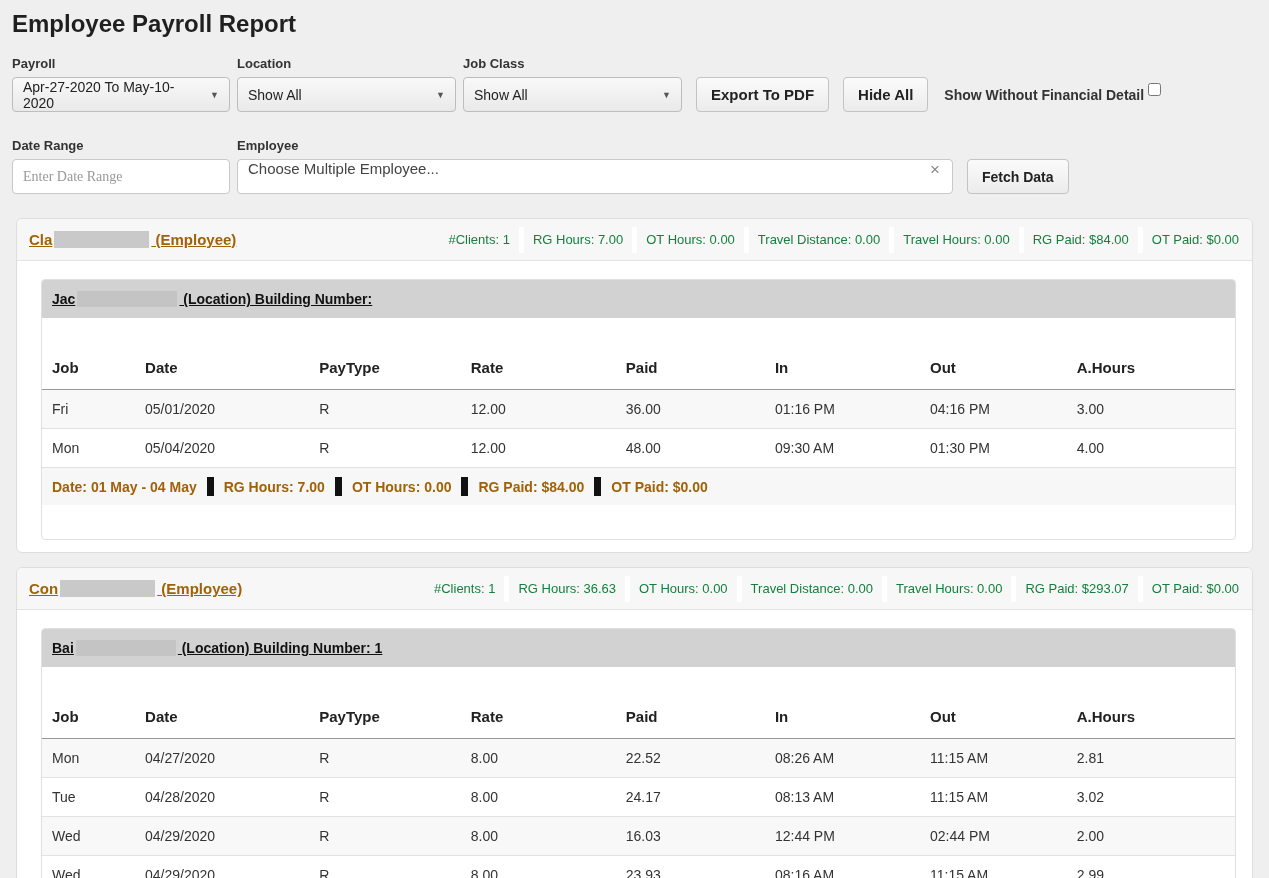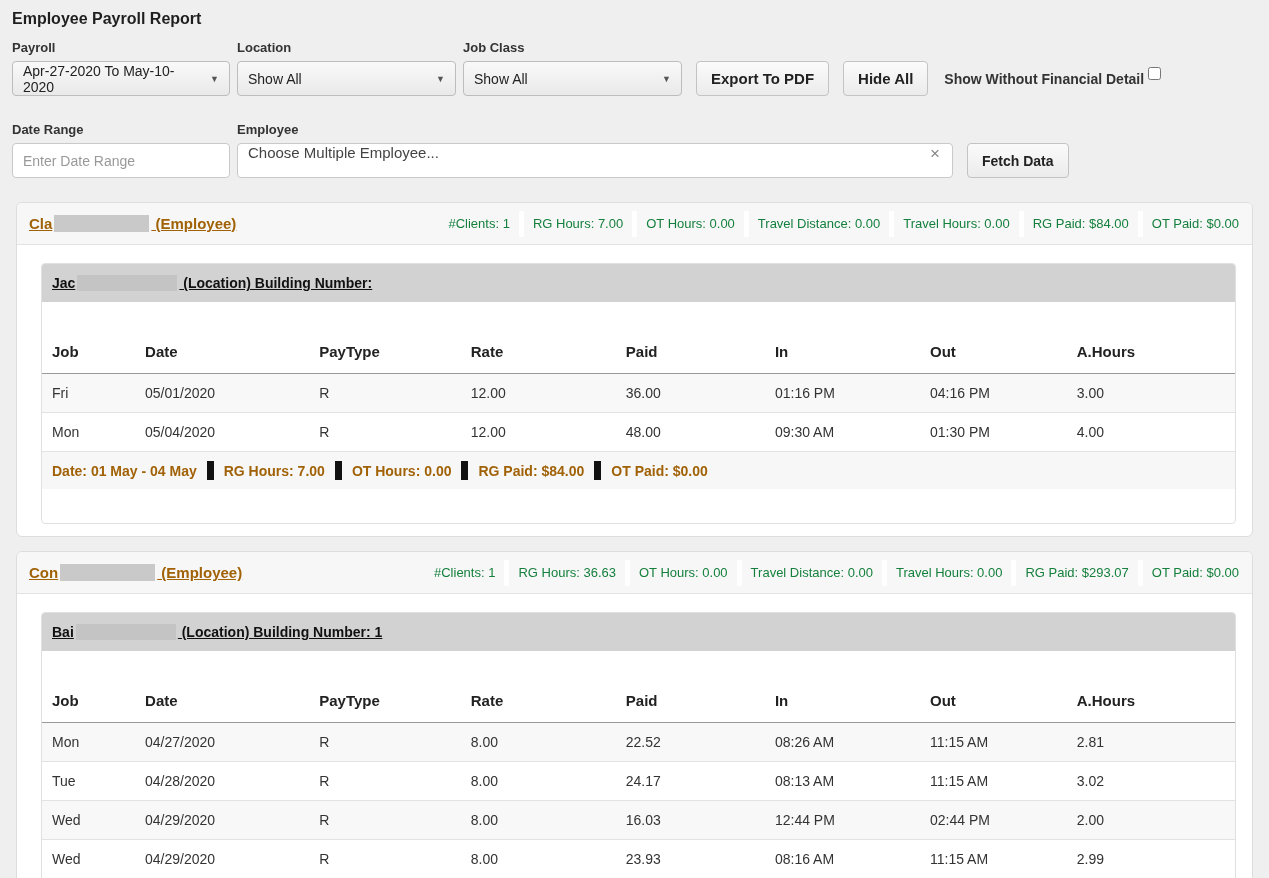--- a/index.html
+++ b/index.html
@@ -4,21 +4,21 @@
 <style>
   * { box-sizing: border-box; }
   html,body { margin:0; padding:0; }
   body {
     width:1269px; height:878px; overflow:hidden;
     background:#efefef;
     font-family:"Liberation Sans", sans-serif;
     color:#222;
   }
   .top-area { padding:10px 12px 0 12px; }
-  .page-title { font-size:16px; font-weight:bold; color:#1f1f1f; margin:0 0 12px 0; }
+  .page-title { font-size:24px; font-weight:bold; color:#1f1f1f; margin:0 0 18px 0; }
 
   .filter-row { display:flex; align-items:flex-end; }
   .filter-row2 { margin-top:26px; }
   .fgroup { display:flex; flex-direction:column; margin-right:7px; }
   .fgroup label { font-size:13px; font-weight:bold; color:#333; margin-bottom:6px; }
 
   .select {
     height:35px; display:flex; align-items:center; justify-content:space-between;
     padding:0 10px; border:1px solid #bdbdbd; border-radius:4px;
     background:linear-gradient(#f9f9f9,#e9e9e9);
@@ -36,21 +36,21 @@
   .btn-hide { margin-left:14px; }
   .btn-fetch { margin-left:7px; font-size:14px; }
 
   .chk-wrap { display:flex; align-items:center; height:35px; margin-left:16px; }
   .chk-wrap span { font-size:14px; font-weight:bold; color:#333; }
   .chk-wrap input { width:13px; height:13px; margin:0 0 10px 4px; }
 
   .text-input {
     height:35px; width:100%; border:1px solid #c9c9c9; border-radius:4px;
     background:#fff; padding:0 10px; font-size:14px; color:#333;
-    font-family:Liberation Sans, sans-serif;
+    font-family:Liberation Serif, serif;
   }
   .text-input::placeholder { color:#999; }
 
   .multi-select {
     height:35px; display:flex; align-items:flex-start; justify-content:space-between;
     border:1px solid #c9c9c9; border-radius:4px; background:#fff;
     padding:0 10px; font-size:15px; color:#444; cursor:text;
   }
   .multi-select .clear-x { color:#888; font-size:17px; cursor:pointer; padding:0 2px; }
 

